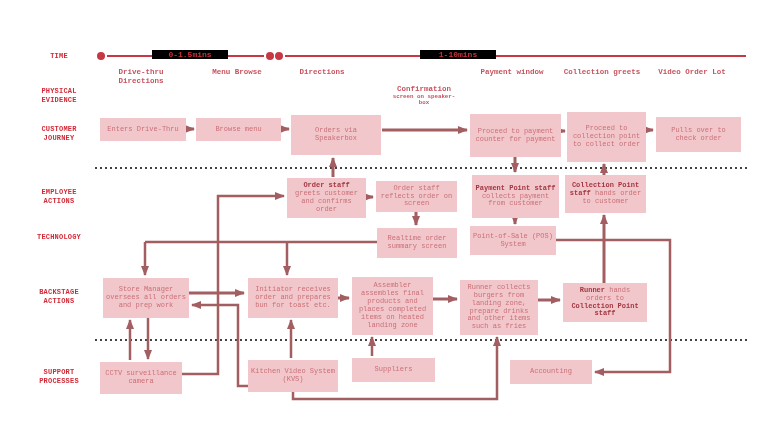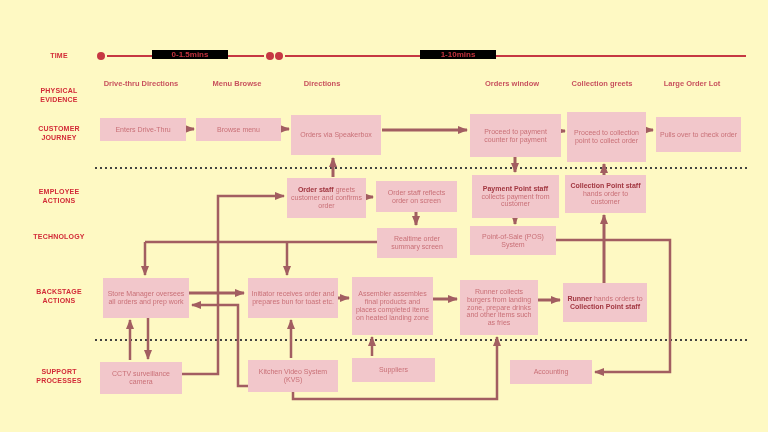--- a/index.html
+++ b/index.html
@@ -1,28 +1,28 @@
 <!DOCTYPE html>
 <html><head>
 <meta charset="utf-8">
 <style>
   html,body{margin:0;padding:0;background:#000;}
-  .stage{position:relative;width:768px;height:432px;background:#fef9c3;overflow:hidden;
-         font-family:Liberation Sans, sans-serif;}
+  .stage{position:relative;width:768px;height:432px;background:#ffffff;overflow:hidden;
+         font-family:Liberation Mono, monospace;}
   svg.layer{position:absolute;left:0;top:0;width:768px;height:432px;}
 
   .rowlabel{position:absolute;left:26px;width:66px;text-align:center;
             color:#d22a37;font-weight:bold;font-size:7px;line-height:1.25;
             letter-spacing:.2px;text-transform:uppercase;}
   .rowlabel span{display:block;}
 
   .tlabel{position:absolute;top:50px;color:#c5333e;font-weight:bold;font-size:8px;
           text-align:center;background:#000;padding:0 2px;}
 
-  .colhead{position:absolute;top:80px;width:92px;text-align:center;color:#c8525e;
+  .colhead{position:absolute;top:68px;width:92px;text-align:center;color:#c8525e;
            font-weight:bold;font-size:7.5px;line-height:1.15;}
   .colhead .sub{display:block;font-size:5.8px;font-weight:bold;line-height:1.1;}
 
   .box{position:absolute;background:#f2c7cb;color:#c97077;font-size:7px;line-height:1.14;
        display:flex;align-items:center;justify-content:center;text-align:center;
        padding:2px 3px;box-sizing:border-box;}
   .box .inner{width:100%;}
   .bd{font-weight:bold;color:#a23741;}
 
   .conn{stroke:#a25e61;fill:none;}
@@ -113,23 +113,28 @@
       <span>SUPPORT</span>
       <span>PROCESSES</span>
     </div>
 
   <div class="tlabel" style="left:152px;width:72px">0-1.5mins</div>
   <div class="tlabel" style="left:420px;width:72px">1-10mins</div>
 
   <div class="colhead" style="left:95px">Drive-thru Directions</div>
   <div class="colhead" style="left:191px">Menu Browse</div>
   <div class="colhead" style="left:276px">Directions</div>
-  <div class="colhead" style="left:466px">Orders window</div>
+  <div class="colhead" style="left:378px;top:85px">
+    <span>Confirmation</span>
+    <span class="sub">screen on speaker-</span>
+    <span class="sub">box</span>
+  </div>
+  <div class="colhead" style="left:466px">Payment window</div>
   <div class="colhead" style="left:556px">Collection greets</div>
-  <div class="colhead" style="left:646px">Large Order Lot</div>
+  <div class="colhead" style="left:646px">Video Order Lot</div>
 
   <div class="box" style="left:100px;top:118px;width:86px;height:23px">
       <div class="inner">Enters Drive-Thru</div>
     </div>
   <div class="box" style="left:196px;top:118px;width:85px;height:23px">
       <div class="inner">Browse menu</div>
     </div>
   <div class="box" style="left:291px;top:115px;width:90px;height:40px">
       <div class="inner">Orders via Speakerbox</div>
     </div>

